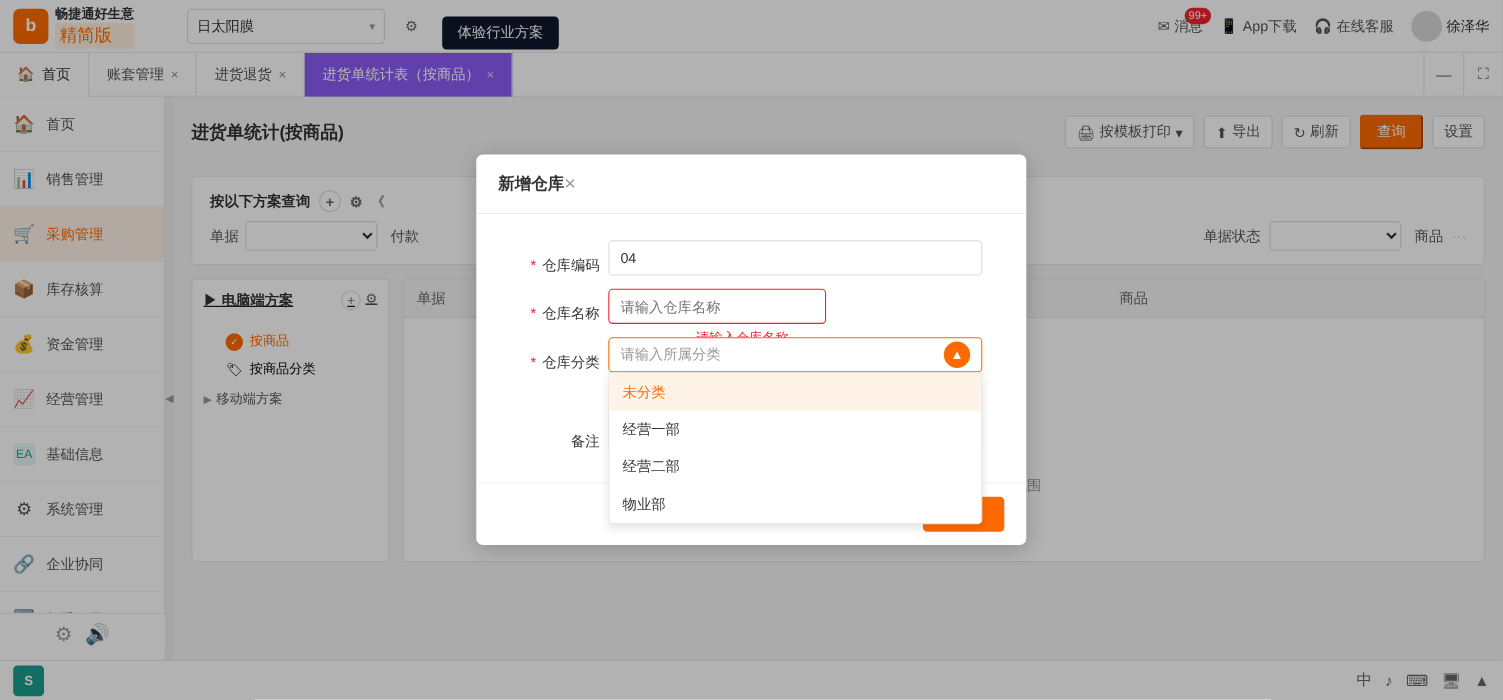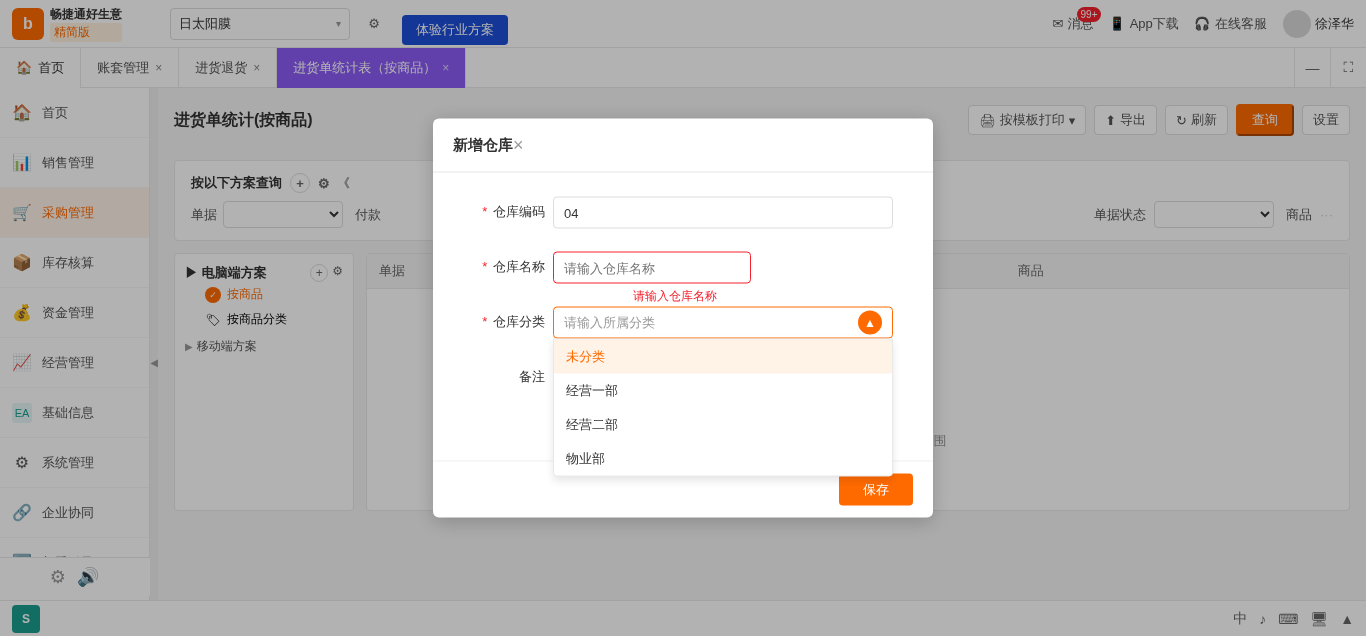--- a/index.html
+++ b/index.html
@@ -22,41 +22,41 @@
       align-items: center;
       gap: 6px;
     }
     .logo-icon {
       width: 32px; height: 32px;
       background: #ff6a00;
       border-radius: 6px;
       display: flex; align-items: center; justify-content: center;
       color: #fff; font-weight: bold; font-size: 16px;
     }
-    .logo-badge { font-size: 12px; color: #ff6a00; background: #fff3e0; padding: 1px 4px; border-radius: 2px; }
+    .logo-badge { font-size: 16px; color: #ff6a00; background: #fff3e0; padding: 1px 4px; border-radius: 2px; }
     .store-selector {
       flex: 0 0 180px;
       height: 32px;
       border: 1px solid #ddd;
       border-radius: 4px;
       display: flex; align-items: center;
       padding: 0 8px;
       margin-left: 8px;
       background: #fff;
       cursor: pointer;
     }
     .store-name { flex: 1; font-size: 13px; color: #333; }
     .chevron-down { color: #999; font-size: 10px; }
     .gear-btn {
       width: 32px; height: 32px;
       display: flex; align-items: center; justify-content: center;
       margin-left: 8px; cursor: pointer; color: #666;
     }
     .trial-btn {
-      background: #1d4ed8;
+      background: #0f172a;
       color: #fff;
       border: none;
       border-radius: 4px;
       padding: 6px 14px;
       margin-left: 12px;
       cursor: pointer;
       font-size: 13px;
       margin-top: 12px;
     }
     .top-right {
@@ -238,21 +238,22 @@
       border: 1px solid #e8e8e8;
       border-radius: 4px;
       padding: 10px;
       width: 180px;
       position: absolute;
       left: 16px;
       top: 120px;
     }
     .scheme-header {
       display: flex; align-items: flex-end; justify-content: space-between;
-      margin-bottom: 0;
+      margin-bottom: 16px;
+      text-decoration: underline;
     }
     .scheme-title { font-size: 13px; color: #333; font-weight: bold; }
     .scheme-actions { display: flex; gap: 4px; }
     .scheme-group {
       margin-bottom: 6px;
     }
     .scheme-group-title {
       font-size: 12px; color: #555;
       display: flex; align-items: center; gap: 4px;
       cursor: pointer;
@@ -300,22 +301,22 @@
       border-bottom: 1px solid #e8e8e8;
     }
     .dialog-title { font-size: 15px; font-weight: bold; color: #333; }
     .dialog-close {
       font-size: 18px; color: #999; cursor: pointer;
     }
     .dialog-body {
       padding: 24px 40px 16px;
     }
     .form-row {
-      display: flex; align-items: flex-start;
-      margin-bottom: 23px;
+      display: flex; align-items: flex-end;
+      margin-bottom: 12px;
       position: relative;
     }
     .form-label {
       width: 80px;
       flex-shrink: 0;
       font-size: 13px;
       color: #333;
       padding-top: 6px;
       text-align: right;
       padding-right: 8px;

